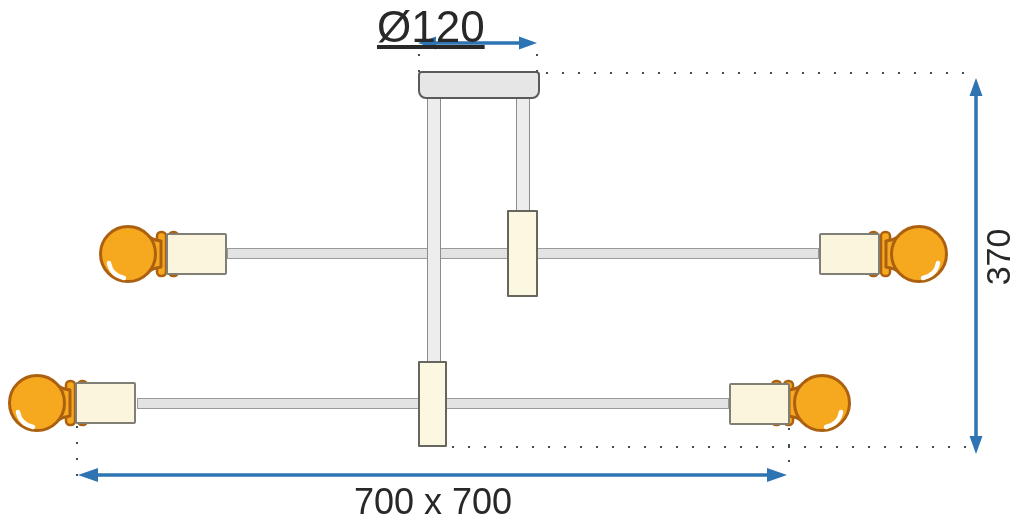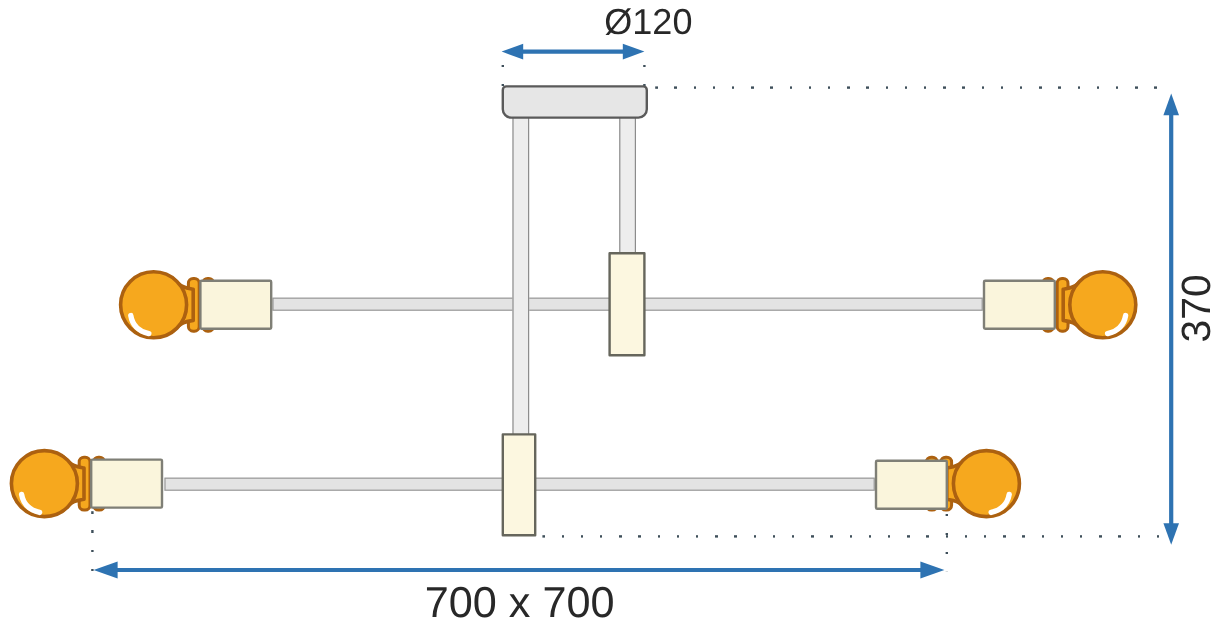--- a/index.html
+++ b/index.html
@@ -67,22 +67,23 @@
   .dim-arrow polygon { fill: #2e73b2; }
 
   
   .dim-label {
     position: absolute;
     color: #282828;
     white-space: nowrap;
   }
   .label-diameter {
     left: 377px; top: 2px; width: 200px;
-    text-align: right;
-    font-size: 30px;
+    text-align: left;
+    font-size: 44px;
+    text-decoration: underline;
   }
   .label-height {
     left: 998px; top: 257px;
     transform: translate(-50%, -50%) rotate(-90deg);
     font-size: 34px;
   }
   .label-footprint {
     left: 283px; top: 481px; width: 300px;
     text-align: center;
     font-size: 36px;

